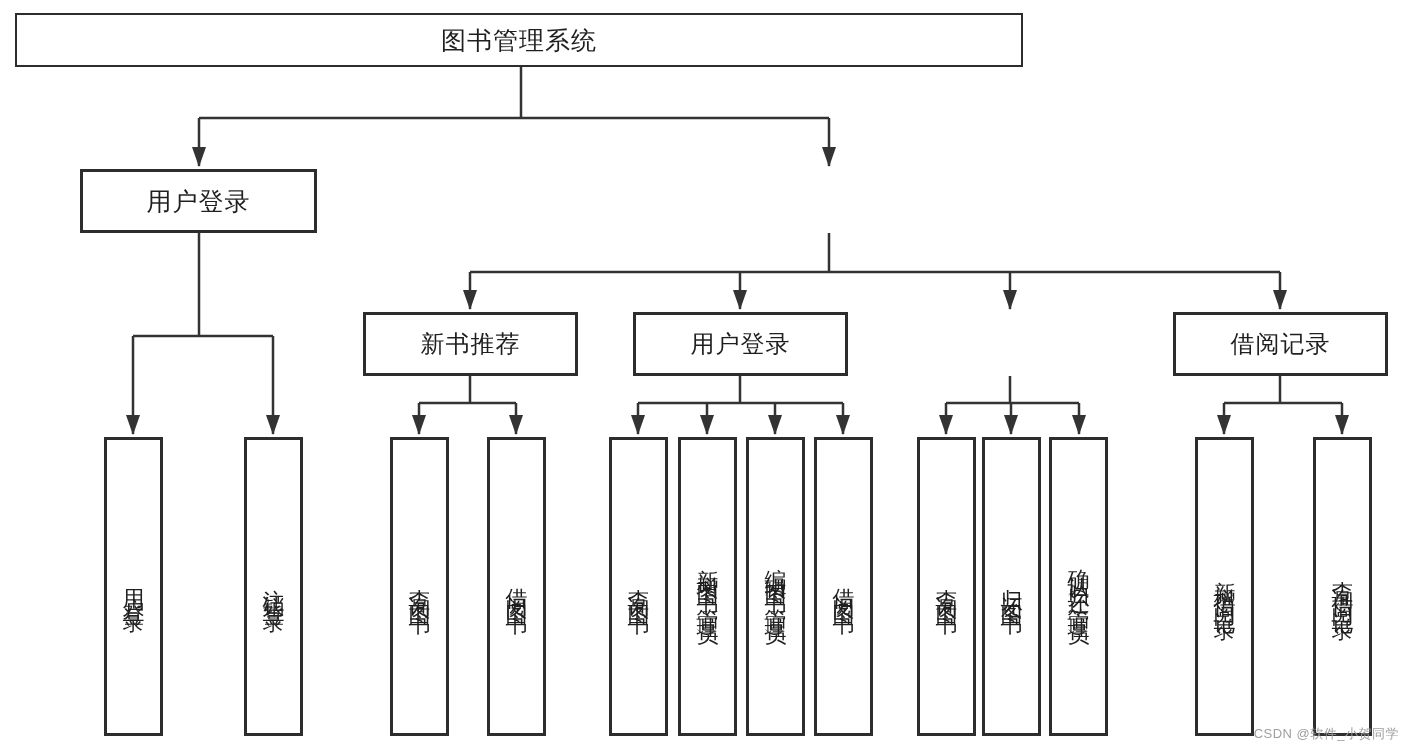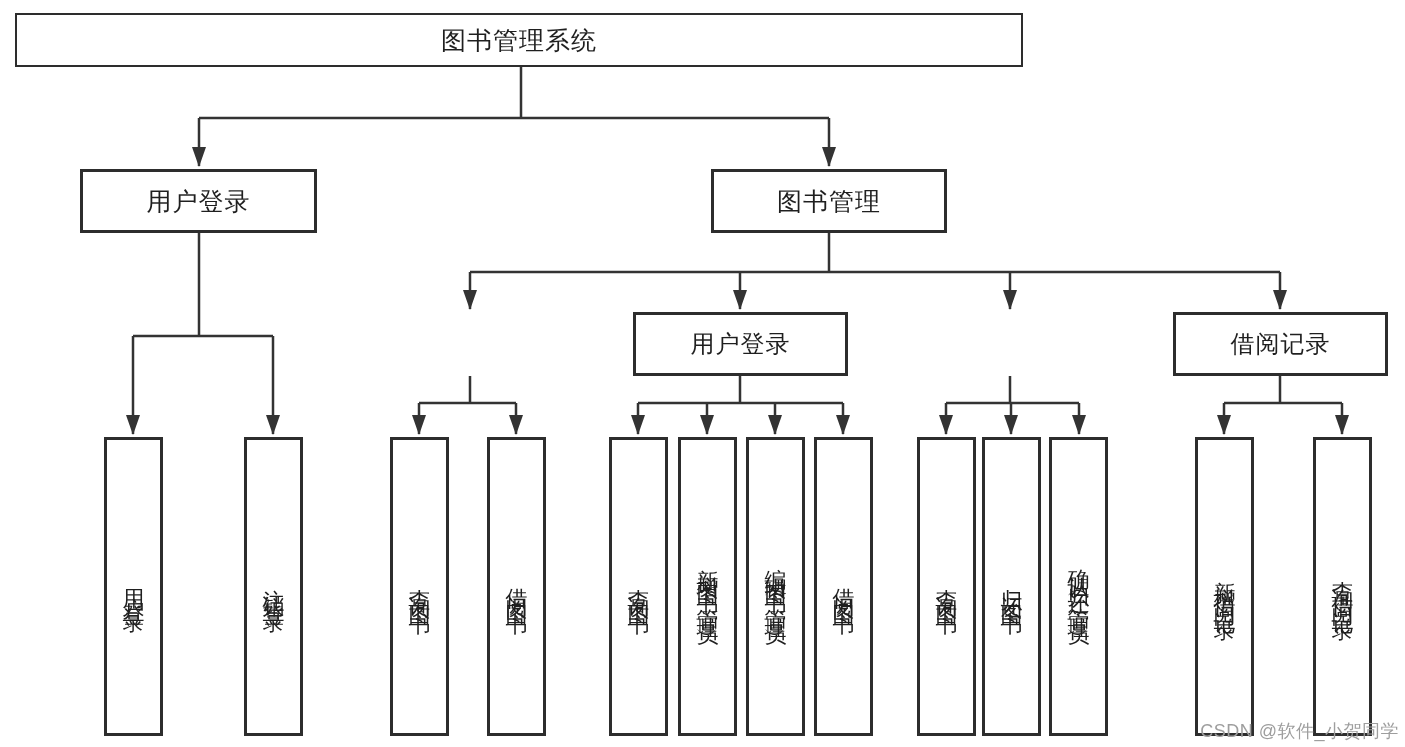--- a/index.html
+++ b/index.html
@@ -65,21 +65,21 @@
     writing-mode: vertical-rl;
     text-orientation: mixed;
     letter-spacing: 8px;
     line-height: 1;
     white-space: nowrap;
   }
   .watermark {
     position: absolute;
     right: 6px;
     bottom: 4px;
-    font-size: 18px;
+    font-size: 13px;
     color: #9e9e9e;
     letter-spacing: 0.5px;
     z-index: 5;
     white-space: nowrap;
   }
 </style>
 </head>
 <body>
 
 <div class="canvas">
@@ -121,22 +121,22 @@
     <path d="M1079,403 V434" marker-end="url(#arrow)"></path>
 
     <path d="M1280,376 V403 M1224,403 H1342"></path>
     <path d="M1224,403 V434" marker-end="url(#arrow)"></path>
     <path d="M1342,403 V434" marker-end="url(#arrow)"></path>
   </svg>
 
   <div class="node node-root">图书管理系统</div>
 
   <div class="node node-l2" style="left:80px; width:237px;">用户登录</div>
-  <div class="node node-l2" style="left:711px; width:236px;">图书管理</div>
 
+  <div class="node node-l3" style="left:363px;">新书推荐</div>
   <div class="node node-l3" style="left:633px;">用户登录</div>
   <div class="node node-l3" style="left:1173px;">借阅记录</div>
 
   <div class="node leaf" style="left:104px;">
     <span>用户登录</span>
   </div>
   <div class="node leaf" style="left:244px;">
     <span>注销登录</span>
   </div>
 

